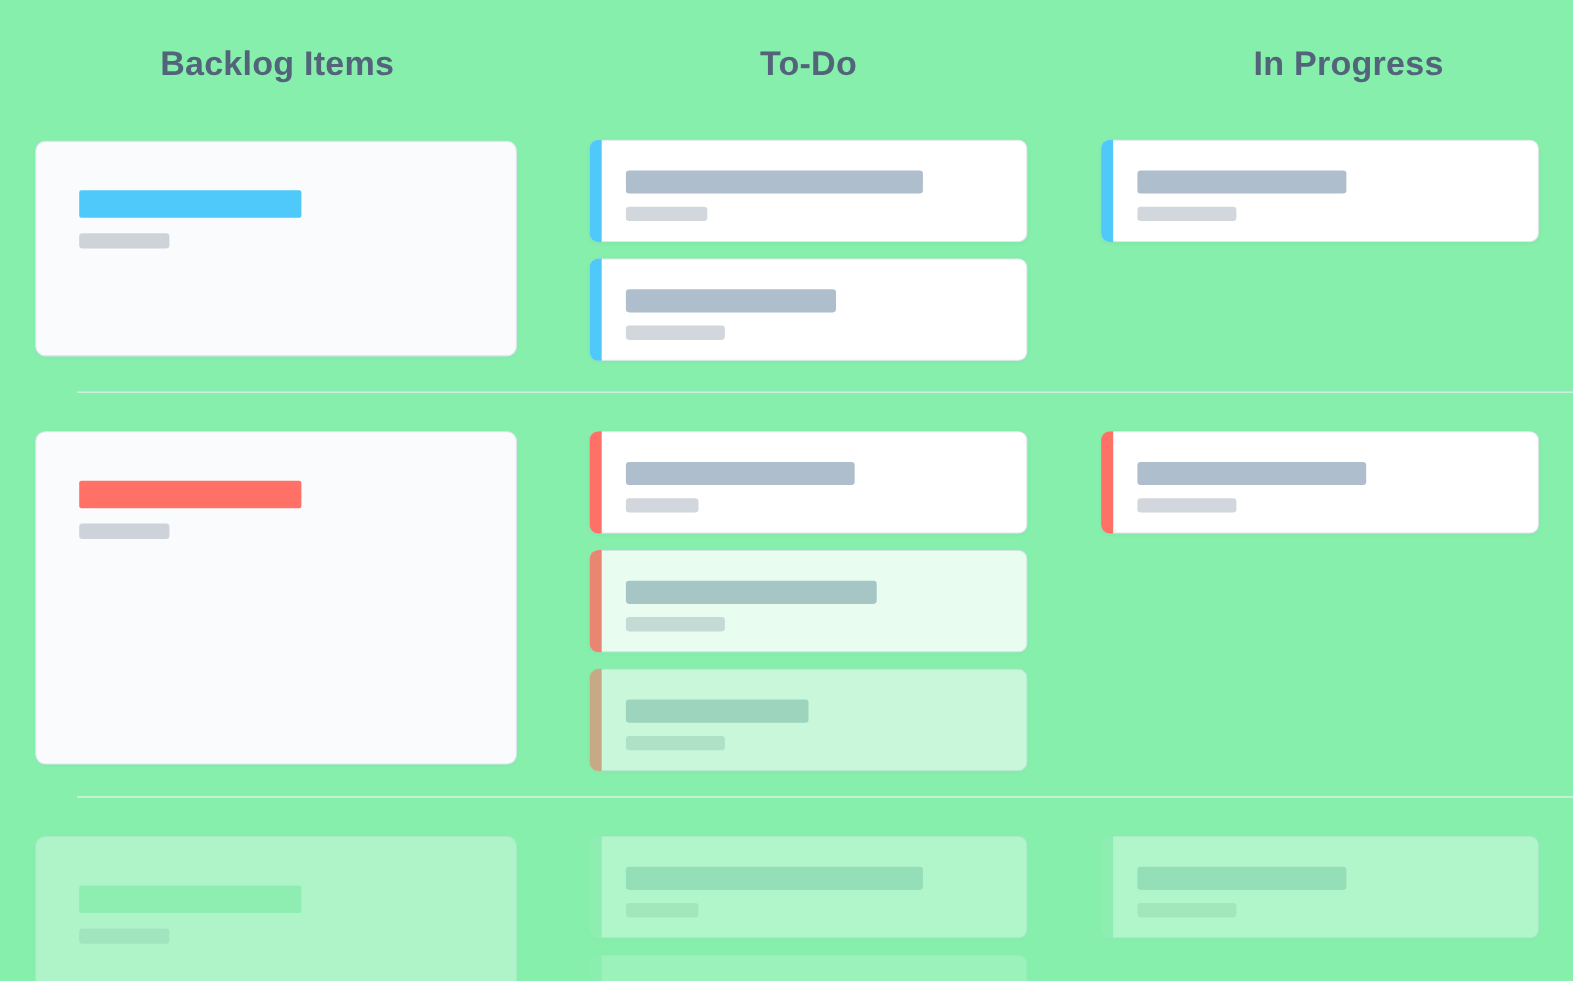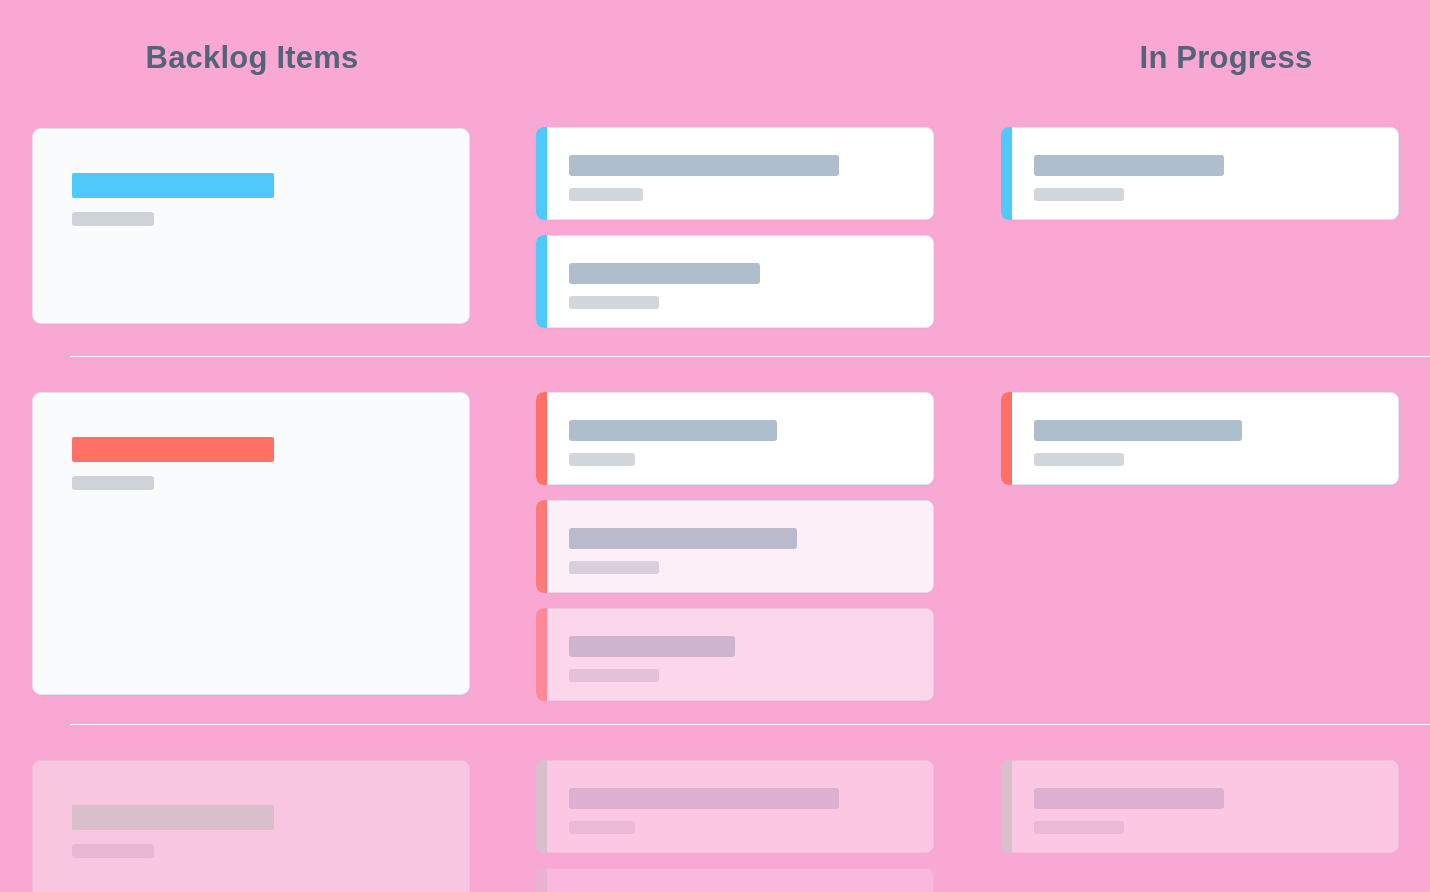--- a/index.html
+++ b/index.html
@@ -11,21 +11,21 @@
     height: 892px;
     overflow: hidden;
     background: #ffffff;
     font-family: "Liberation Sans", sans-serif;
   }
 
   .board {
     position: relative;
     width: 1430px;
     height: 892px;
-    background: #f9a8d4;
+    background: #86efac;
   }
 
   
   .headers {
     position: absolute;
     top: 0;
     left: 0;
     width: 1430px;
     height: 112px;
   }
@@ -130,20 +130,21 @@
   
   .fade-1 { opacity: 1; }
 </style>
 </head>
 <body>
 
 <div class="board">
 
   <div class="headers">
     <div class="col-header c0">Backlog Items</div>
+    <div class="col-header c1">To-Do</div>
     <div class="col-header c2">In Progress</div>
   </div>
 
   <div class="divider d0"></div>
   <div class="divider d1"></div>
 
   <div class="group g0">
 
     <div class="backlog-card" style="top:16px;height:196px;">
       <div class="bar-primary" style="width:202px;background:#4fc9f9;"></div>

